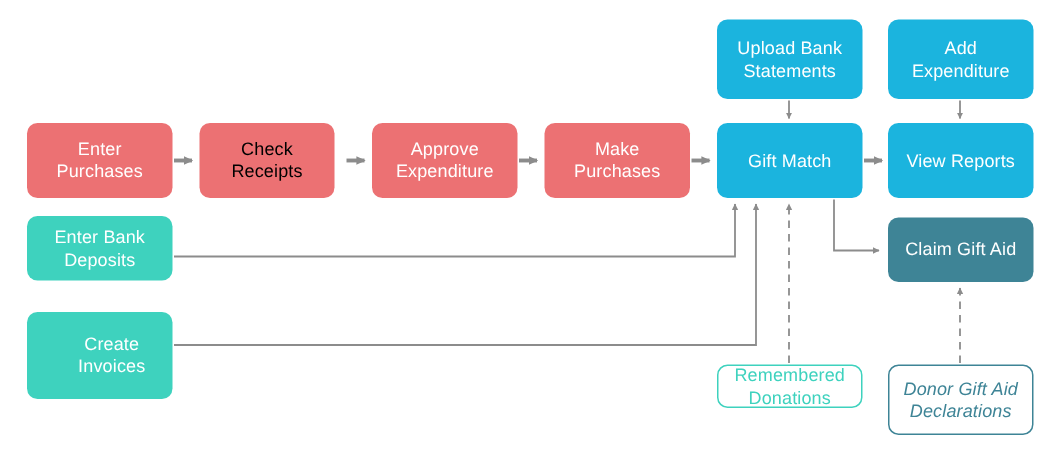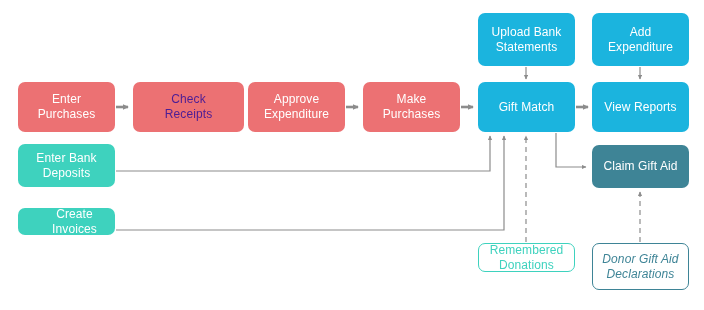--- a/index.html
+++ b/index.html
@@ -88,37 +88,37 @@
 
     <path d="M556,133 L556,167 L586,167" stroke="#8C8C8C" stroke-width="1.2" fill="none" marker-end="url(#ah-sm)"></path>
 
     <path d="M640,242 L640,192" stroke="#8C8C8C" stroke-width="1.2" fill="none" stroke-dasharray="5,4" marker-end="url(#ah-sm)"></path>
   </svg>
 
   <div class="node filled" style="left: 18px; top: 82px; width: 97px; height: 50px; background: rgb(236, 113, 115); color: rgb(255, 255, 255);">
     <span class="lbl">Enter
 Purchases</span>
   </div>
-  <div class="node filled" style="left: 133px; top: 82px; width: 111px; height: 50px; background: rgb(236, 113, 115); color: #4c1d95;">
+  <div class="node filled" style="left: 133px; top: 82px; width: 90px; height: 50px; background: rgb(236, 113, 115); color: #000000;">
     <span class="lbl">Check
 Receipts</span>
   </div>
   <div class="node filled" style="left: 248px; top: 82px; width: 97px; height: 50px; background: rgb(236, 113, 115); color: rgb(255, 255, 255);">
     <span class="lbl">Approve
 Expenditure</span>
   </div>
   <div class="node filled" style="left: 363px; top: 82px; width: 97px; height: 50px; background: rgb(236, 113, 115); color: rgb(255, 255, 255);">
     <span class="lbl">Make
 Purchases</span>
   </div>
   <div class="node filled" style="left: 18px; top: 144px; width: 97px; height: 43px; background: rgb(62, 210, 190); color: rgb(255, 255, 255);">
     <span class="lbl">Enter Bank
 Deposits</span>
   </div>
-  <div class="node filled" style="left: 18px; top: 208px; width: 97px; height: 27px; background: rgb(62, 210, 190); color: rgb(255, 255, 255); padding-left: 20px;">
+  <div class="node filled" style="left: 18px; top: 208px; width: 97px; height: 58px; background: rgb(62, 210, 190); color: rgb(255, 255, 255); padding-left: 20px;">
     <span class="lbl">Create
 Invoices</span>
   </div>
   <div class="node filled" style="left: 478px; top: 13px; width: 97px; height: 53px; background: rgb(27, 180, 222); color: rgb(255, 255, 255);">
     <span class="lbl">Upload Bank
 Statements</span>
   </div>
   <div class="node filled" style="left: 592px; top: 13px; width: 97px; height: 53px; background: rgb(27, 180, 222); color: rgb(255, 255, 255);">
     <span class="lbl">Add
 Expenditure</span>

